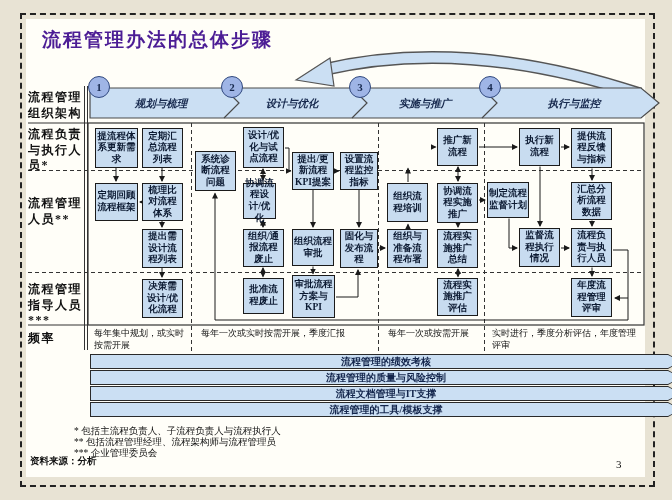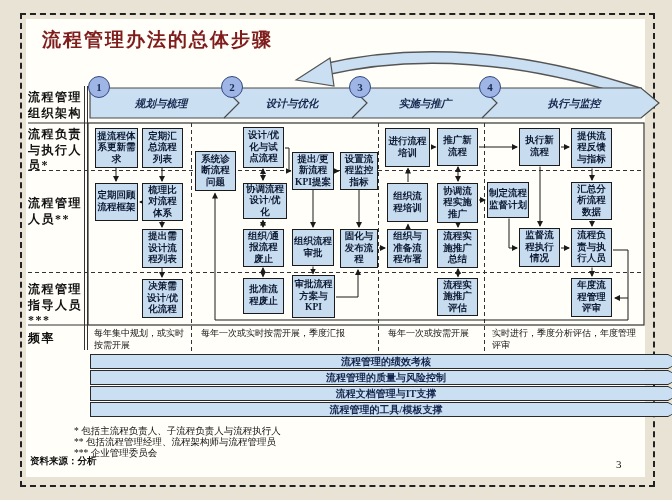--- a/index.html
+++ b/index.html
@@ -1,21 +1,21 @@
 <!DOCTYPE html>
 <html><head>
 <meta charset="utf-8">
 <style>
   html,body{margin:0;padding:0;}
   .page{position:relative;width:672px;height:500px;background:#E8E3D4;overflow:hidden;
         font-family:"Liberation Serif","DejaVu Serif",serif;color:#111;}
   .slide{position:absolute;left:26px;top:19px;width:619px;height:458px;background:#FFFEF8;}
   .frame{position:absolute;left:20px;top:13px;width:631px;height:470px;border:2px dashed #222;}
   .title{position:absolute;left:42px;top:27px;font-size:19px;font-weight:bold;
-         color:#7f1d1d;letter-spacing:2px;}
+         color:#4c1d95;letter-spacing:2px;}
   svg.layer{position:absolute;left:0;top:0;z-index:1;}
   .rowlbl{position:absolute;left:28px;width:54px;font-size:12px;font-weight:bold;
           letter-spacing:1.5px;line-height:1.3;z-index:2;}
   .phase{position:absolute;top:96px;height:16px;line-height:16px;text-align:center;
          font-size:10.5px;font-weight:bold;color:#17294e;z-index:3;font-style:italic;}
   .circle{position:absolute;width:20px;height:20px;border-radius:50%;background:#9FB5E6;
           border:1.5px solid #31497f;text-align:center;line-height:20px;font-size:11px;
           font-weight:bold;color:#17294e;z-index:4;}
   .box{position:absolute;background:#C8DCF0;border:1px solid #1b1b1b;display:flex;
        align-items:center;justify-content:center;text-align:center;font-size:9.5px;
@@ -125,29 +125,28 @@
   <div class="rowlbl" style="top:331px">频率</div>
 
   <div class="box" style="left:95px;top:128px;width:43px;height:40px">提流程体系更新需求</div>
   <div class="box" style="left:142px;top:128px;width:41px;height:40px">定期汇总流程列表</div>
   <div class="box" style="left:95px;top:183px;width:43px;height:38px">定期回顾流程框架</div>
   <div class="box" style="left:142px;top:183px;width:41px;height:38px">梳理比对流程体系</div>
   <div class="box" style="left:142px;top:229px;width:41px;height:39px">提出需设计流程列表</div>
   <div class="box" style="left:142px;top:279px;width:41px;height:39px">决策需设计/优化流程</div>
   <div class="box" style="left:195px;top:151px;width:41px;height:40px">系统诊断流程问题</div>
   <div class="box" style="left:243px;top:127px;width:41px;height:41px">设计/优化与试点流程</div>
-  <div class="box" style="left:243px;top:183px;width:44px;height:36px">协调流程设计/优化</div>
+  <div class="box" style="left:243px;top:183px;width:33px;height:36px">协调流程设计/优化</div>
   <div class="box" style="left:243px;top:229px;width:41px;height:38px">组织/通报流程废止</div>
   <div class="box" style="left:292px;top:152px;width:42px;height:38px">提出/更新流程KPI提案</div>
   <div class="box" style="left:340px;top:152px;width:38px;height:38px">设置流程监控指标</div>
   <div class="box" style="left:292px;top:229px;width:42px;height:37px">组织流程审批</div>
   <div class="box" style="left:340px;top:229px;width:38px;height:39px">固化与发布流程</div>
   <div class="box" style="left:243px;top:278px;width:41px;height:36px">批准流程废止</div>
   <div class="box" style="left:292px;top:275px;width:43px;height:43px">审批流程方案与KPI</div>
-  <div class="box" style="left:385px;top:128px;width:45px;height:39px">进行流程培训</div>
   <div class="box" style="left:437px;top:128px;width:41px;height:38px">推广新流程</div>
   <div class="box" style="left:387px;top:183px;width:41px;height:39px">组织流程培训</div>
   <div class="box" style="left:437px;top:183px;width:41px;height:40px">协调流程实施推广</div>
   <div class="box" style="left:387px;top:229px;width:41px;height:39px">组织与准备流程布署</div>
   <div class="box" style="left:437px;top:229px;width:41px;height:39px">流程实施推广总结</div>
   <div class="box" style="left:437px;top:278px;width:41px;height:38px">流程实施推广评估</div>
   <div class="box" style="left:519px;top:128px;width:41px;height:38px">执行新流程</div>
   <div class="box" style="left:571px;top:128px;width:41px;height:40px">提供流程反馈与指标</div>
   <div class="box" style="left:487px;top:182px;width:42px;height:36px">制定流程监督计划</div>
   <div class="box" style="left:571px;top:182px;width:41px;height:38px">汇总分析流程数据</div>

